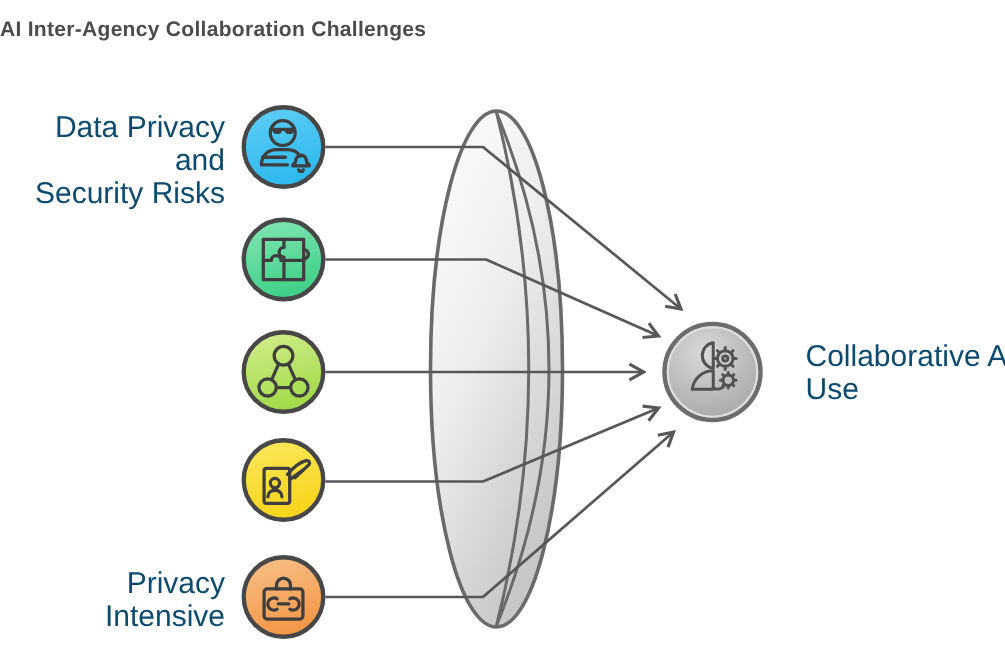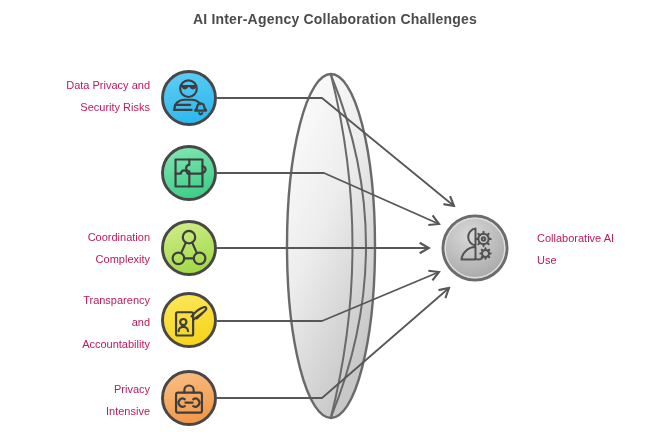--- a/index.html
+++ b/index.html
@@ -1,26 +1,26 @@
 <!DOCTYPE html>
 <html><head>
 <meta charset="utf-8">
 <style>
   html,body{margin:0;padding:0;background:#ffffff;}
   #canvas{
     position:relative;width:670px;height:439px;background:#ffffff;overflow:hidden;
     font-family:"Liberation Sans","DejaVu Sans",sans-serif;
   }
   .title{
-    position:absolute;top:11px;left:0;width:670px;text-align:center;
+    position:absolute;top:11px;left:0;width:670px;text-align:left;
     font-size:14px;font-weight:bold;color:#4a4b4d;letter-spacing:.2px;
   }
   .underlay{position:absolute;left:0;top:0;}
   .label{
-    position:absolute;font-size:11px;line-height:22px;color:#be185d;
+    position:absolute;font-size:20px;line-height:22px;color:#0c4a6e;
     white-space:pre-line;
   }
   .item-label{right:520px;width:150px;text-align:right;}
   .result-label{left:520px;top:227px;width:150px;text-align:left;margin-left:17px;}
   .icon-node{position:absolute;left:160px;}
   .i0{top:69px}.i1{top:144px}.i2{top:219px}.i3{top:291px}.i4{top:369px}
   .t0{top:74px}.t1{top:152px}.t2{top:226px}.t3{top:289px}.t4{top:378px}
   .result-node{position:absolute;left:438px;top:211px;}
 </style>
 </head>
@@ -76,25 +76,20 @@
       <path d="M217,98 L322,98 L454,206" marker-end="url(#arrow)" stroke="#575757"></path>
       <path d="M217,173 L324,173 L439,224" marker-end="url(#arrow)" stroke="#575757"></path>
       <path d="M217,248 L429,248" marker-end="url(#arrow)" stroke="#575757"></path>
       <path d="M217,321 L322,321 L439,272" marker-end="url(#arrow)" stroke="#575757"></path>
       <path d="M217,398 L322,398 L449,288" marker-end="url(#arrow)" stroke="#575757"></path>
     </g>
   </svg>
 
   <div class="label item-label t0">Data Privacy and
 Security Risks</div>
-  <div class="label item-label t2">Coordination
-Complexity</div>
-  <div class="label item-label t3">Transparency
-and
-Accountability</div>
   <div class="label item-label t4">Privacy
 Intensive</div>
 
   <svg class="icon-node i0" width="58" height="58" viewBox="0 0 56 56">
     <circle cx="28" cy="28" r="25.6" fill="url(#g0)" stroke-width="2.8" stroke="#474747"></circle>
     <g fill="none" stroke-width="2.1" stroke-linecap="round" stroke-linejoin="round" stroke="#3e3e3e">
       <circle cx="27.5" cy="19" r="8"></circle>
       <path d="M20,16.6 H35"></path>
       <path d="M13.8,39.5 c0,-6.3 4.4,-9.8 9.8,-9.8 h6.8 c3.9,0 6.8,1.7 8.4,4.3"></path>
       <path d="M14.6,34.6 h14.6"></path>

